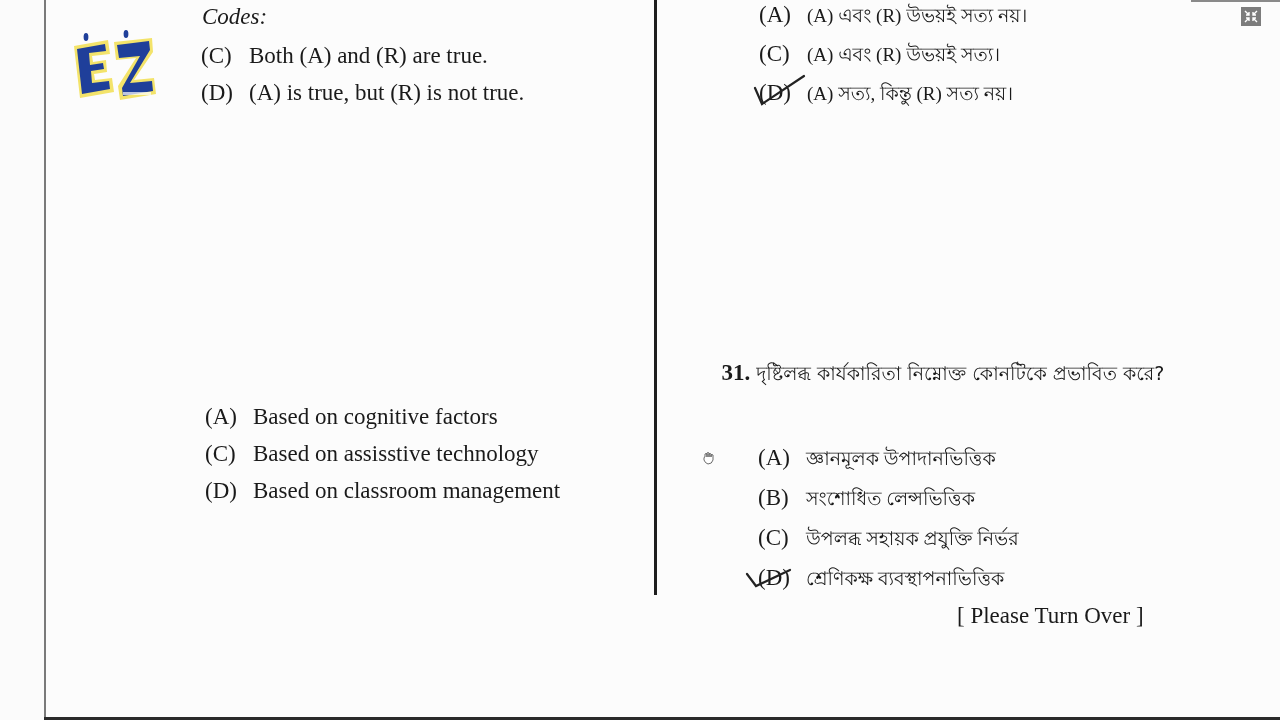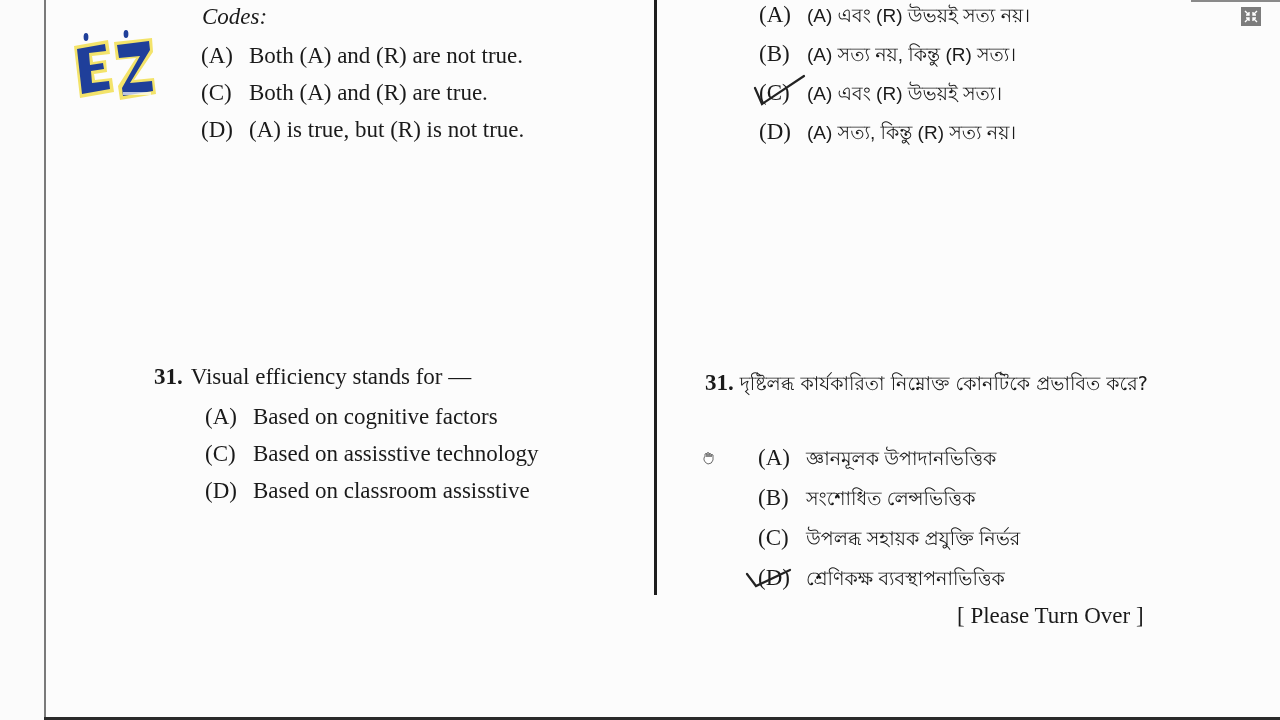--- a/index.html
+++ b/index.html
@@ -41,25 +41,25 @@
     .text-block { position: absolute; white-space: nowrap; }
     .codes-label {
       left: 158px; top: 4px; font-size: 23px; font-style: italic;
     }
     .opt {
       font-size: 23px; line-height: 37px;
     }
     .opt .letter { display: inline-block; width: 48px; }
     .en-codes { left: 157px; top: 37px; }
     .bn-codes { left: 715px; top: -4px; }
-    .bn { font-family: Liberation Sans, sans-serif; font-size: 19px; }
+    .bn { font-family: Liberation Serif, serif; font-size: 19px; }
     .en-q31 { left: 110px; top: 364px; font-size: 23px; }
     .en-q31 .qnum { font-weight: bold; margin-right: 8px; }
     .en-q31-opts { left: 161px; top: 398px; }
-    .bn-q31 { left: 637px; top: 366px; width: 500px; white-space: normal; line-height: 33px; }
+    .bn-q31 { left: 637px; top: 347px; width: 500px; white-space: normal; line-height: 52px; text-align: center; }
     .bn-q31 .qnum { font-weight: bold; font-size: 23px; margin-left: 24px; margin-right: 6px; font-family: "Liberation Serif", serif; }
     .bn-q31 .qtext { font-family: "DejaVu Sans", sans-serif; font-size: 19px; }
     .bn-q31-opts { left: 714px; top: 438px; line-height: 39px; }
     .turn-over {
       left: 913px; top: 603px; font-size: 23px; font-weight: normal;
     }
     .tick {
       position: absolute; pointer-events: none;
     }
     .hand-cursor {
@@ -93,61 +93,52 @@
       <ellipse cx="58" cy="6" rx="2.4" ry="4" fill="#1f3f9a"></ellipse>
       <rect x="55" y="64" width="28" height="3" fill="#ffffff" opacity="0.7"></rect>
     </g>
   </svg>
 
   <div class="col-divider"></div>
 
   <div class="text-block codes-label">Codes:</div>
   <div class="text-block en-codes">
     <div class="opt">
-      <span class="letter">(A)</span><span>Both (A) and (R) are not true.</span>
-    </div>
-    <div class="opt">
       <span class="letter">(C)</span><span>Both (A) and (R) are true.</span>
     </div>
     <div class="opt">
       <span class="letter">(D)</span><span>(A) is true, but (R) is not true.</span>
     </div>
   </div>
 
   <div class="text-block bn-codes">
     <div class="opt" style="line-height:38px">
       <span class="letter">(A)</span><span class="bn">(A) এবং (R) উভয়ই সত্য নয়।</span>
-    </div>
-    <div class="opt" style="line-height:38px">
-      <span class="letter">(B)</span><span class="bn">(A) সত্য নয়, কিন্তু (R) সত্য।</span>
     </div>
     <div class="opt" style="line-height:38px">
       <span class="letter">(C)</span><span class="bn">(A) এবং (R) উভয়ই সত্য।</span>
     </div>
     <div class="opt" style="line-height:38px">
       <span class="letter">(D)</span><span class="bn">(A) সত্য, কিন্তু (R) সত্য নয়।</span>
     </div>
   </div>
 
   <svg class="tick" style="left:708px;top:72px;width:60px;height:36px" viewBox="0 0 60 36">
     <path d="M3,16 L10,32 L52,4" fill="none" stroke="#222" stroke-width="2.2" stroke-linecap="round"></path>
   </svg>
 
-  <div class="text-block en-q31">
-    <span class="qnum">31.</span><span>Visual efficiency stands for —</span>
-  </div>
   <div class="text-block en-q31-opts">
     <div class="opt">
       <span class="letter">(A)</span><span>Based on cognitive factors</span>
     </div>
     <div class="opt">
       <span class="letter">(C)</span><span>Based on assisstive technology</span>
     </div>
     <div class="opt">
-      <span class="letter">(D)</span><span>Based on classroom assisstive</span>
+      <span class="letter">(D)</span><span>Based on classroom management</span>
     </div>
   </div>
 
   <div class="text-block bn-q31">
     <span class="qnum">31.</span><span class="qtext">দৃষ্টিলব্ধ কার্যকারিতা নিম্নোক্ত কোনটিকে প্রভাবিত করে?</span>
   </div>
   <div class="text-block bn-q31-opts">
     <div class="opt" style="line-height:39px">
       <span class="letter">(A)</span><span class="bn">জ্ঞানমূলক উপাদানভিত্তিক</span>
     </div>

